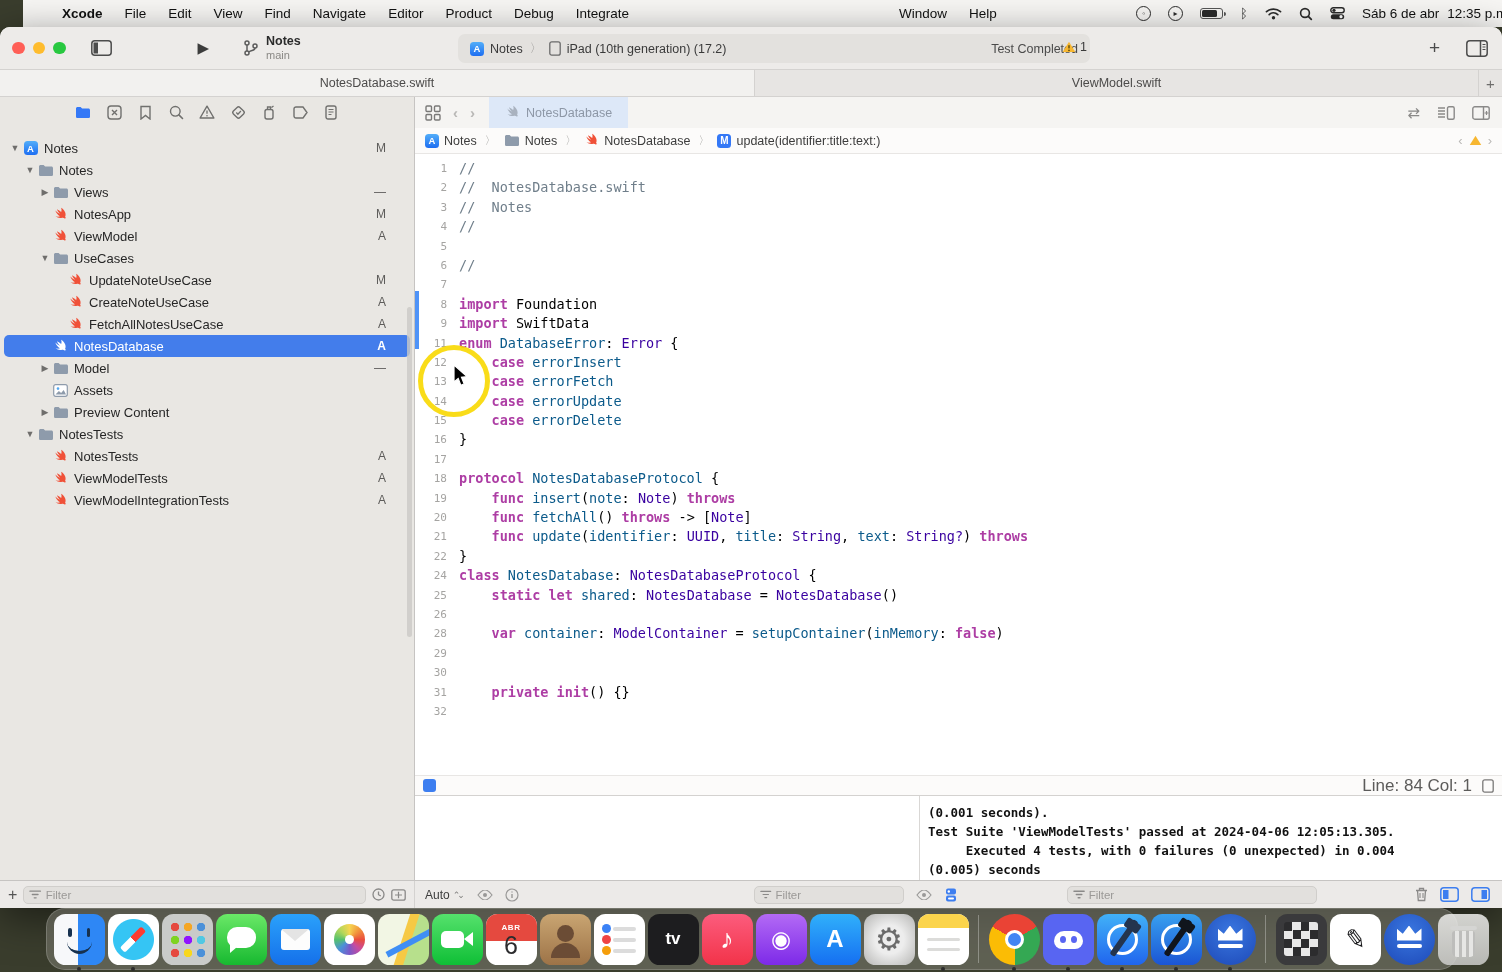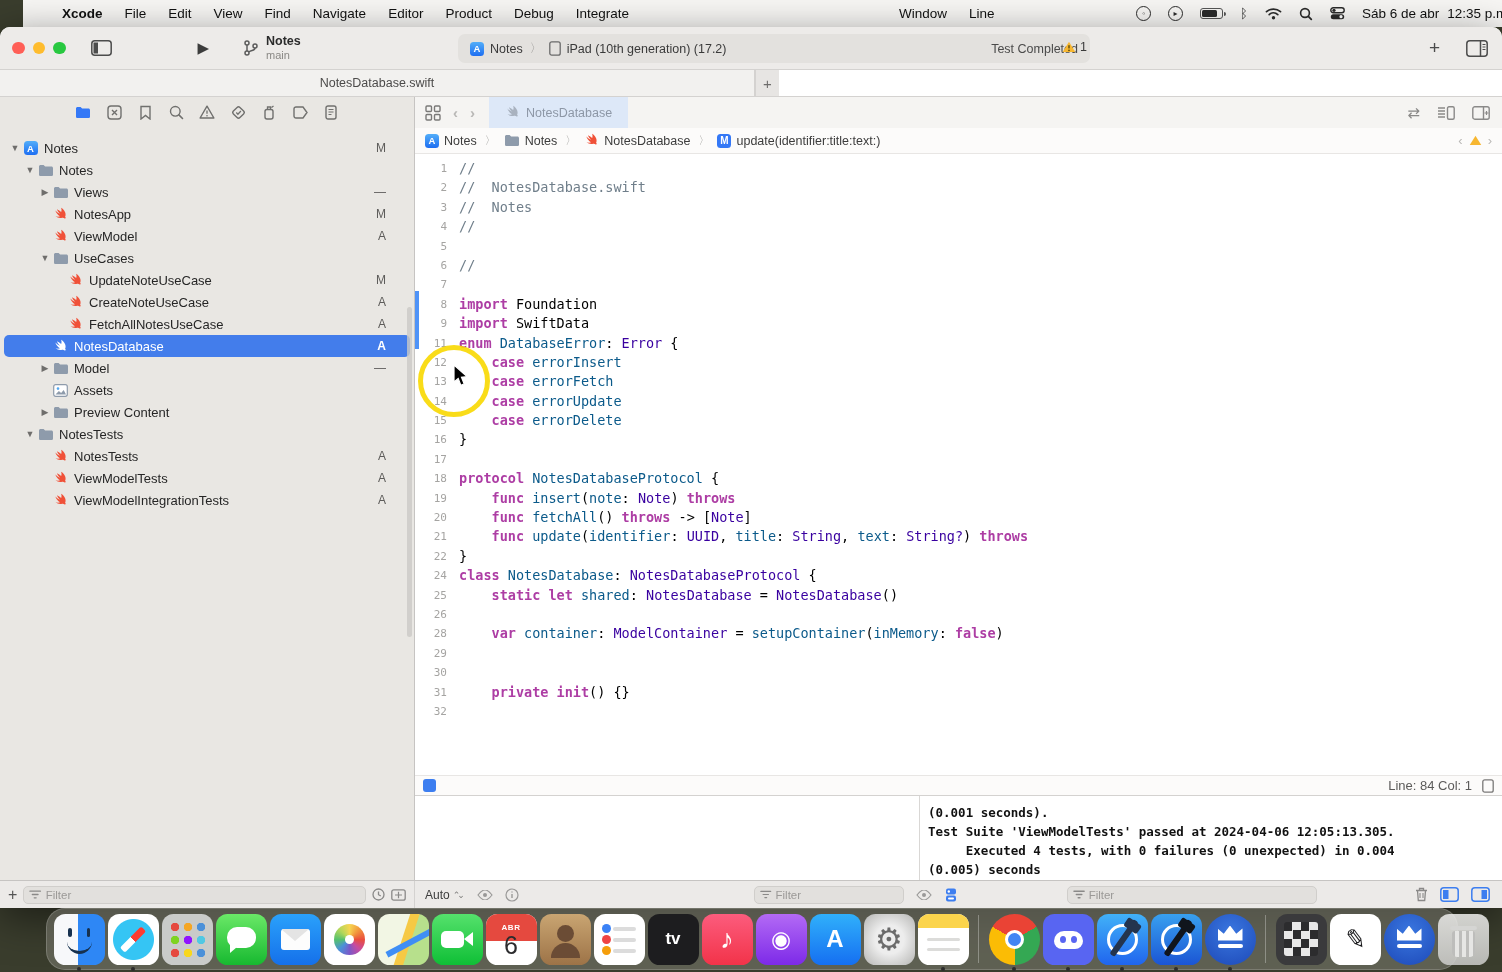--- a/index.html
+++ b/index.html
@@ -89,21 +89,21 @@
   .codeline { display:flex; height:19.4px; line-height:19.4px; white-space:pre; }
   .ln { width:44px; flex:0 0 44px; text-align:right; padding-right:12px; color:#a5a4a2; font-size:11px; }
   .ct { color:#000; }
   .cm { color:#6f7e8a; } .k { color:#ad3da4; font-weight:700; } .d { color:#0b5a8a; } .t { color:#3900a0; } .at { color:#3900a0; }
   .changebar { position:absolute; left:0; top:137px; width:4px; height:58px; background:#4f93f7; }
   .click-ring { position:absolute; left:3px; top:191px; width:72px; height:72px; border:5px solid rgba(248,216,0,.9); border-radius:50%; }
   .cursor { position:absolute; left:38px; top:210px; }
   .code-pad { height:5px; }
 
   .ed-status { height:20px; background:#fcfbfa; border-top:1px solid #e8e6e4; display:flex; align-items:center;
-               font-size:13px; color:#5c5b5a; position:relative; }
+               font-size:17px; color:#5c5b5a; position:relative; }
   .bp-chip { width:13px; height:13px; background:#3d7ef0; border-radius:3px; margin-left:8px; }
   .linecol { position:absolute; right:30px; }
   .dev-ic { position:absolute; right:8px; color:#7a7978; }
 
   .console { height:85px; border-top:1px solid #d4d2d0; display:flex; }
   .dbg-pane { width:505px; background:#fff; border-right:1px solid #d9d7d5; }
   .con-pane { flex:1; background:#fff; padding:7px 0 0 8px; font-family:"DejaVu Sans Mono",monospace;
               font-size:12.5px; font-weight:700; color:#111; line-height:19px; white-space:pre; overflow:hidden; }
 
   
@@ -219,21 +219,21 @@
 
   svg { display:block; }
 </style>
 </head>
 <body>
 
 <div class="menubar">
   <span class="mb-apple"></span>
   <span id="mb-left"><span class="mb-item first">Xcode</span><span class="mb-item">File</span><span class="mb-item">Edit</span><span class="mb-item">View</span><span class="mb-item">Find</span><span class="mb-item">Navigate</span><span class="mb-item">Editor</span><span class="mb-item">Product</span><span class="mb-item">Debug</span><span class="mb-item">Integrate</span></span>
   <span class="mb-gap"></span>
-  <span id="mb-win"><span class="mb-item">Window</span><span class="mb-item">Line</span></span>
+  <span id="mb-win"><span class="mb-item">Window</span><span class="mb-item">Help</span></span>
   <div class="mb-right">
     <span class="mb-icon st-circle">◦</span>
     <span class="mb-icon st-circle">▸</span>
     <span class="mb-icon battery">
         <i></i>
       </span>
     <span class="mb-icon" style="font-family:'DejaVu Sans',sans-serif;font-size:13px;">ᛒ</span>
     <span class="mb-icon">
       <svg width="17" height="13" viewBox="0 0 17 13">
           <path d="M1.5 4.7a10.5 10.5 0 0 1 14 0" fill="none" stroke="#2b2b2b" stroke-width="1.7" stroke-linecap="round"></path>
@@ -317,20 +317,23 @@
             <path d="M14.5 1v15" stroke="#4c4c4c" stroke-width="1.5"></path>
             <path d="M16.5 4.5h3 M16.5 7h3 M16.5 9.5h3" stroke="#4c4c4c" stroke-width="1.2"></path>
           </svg>
       </span>
     </div>
   </div>
 
   <div class="tabstrip">
     <div class="wtab-left">
         <span>NotesDatabase.swift</span>
+      </div>
+    <div class="wtab-right">
+        <span>ViewModel.swift</span>
       </div>
     <div class="wtab-plus">+</div>
   </div>
 
   <div class="main">
 
     <div class="sidebar">
       <div class="navtabs" id="navtabs">
           <span class="navtab">
             <svg width="16" height="13" viewBox="0 0 16 13">

